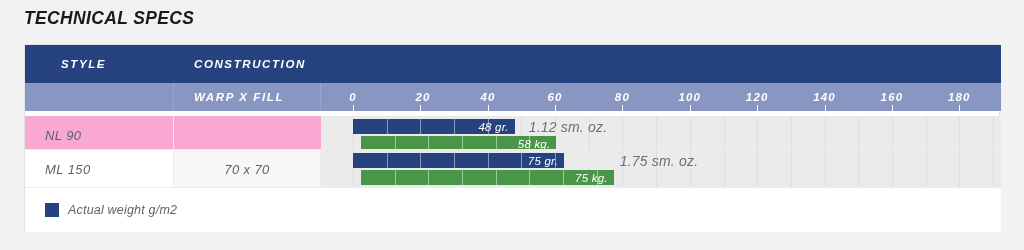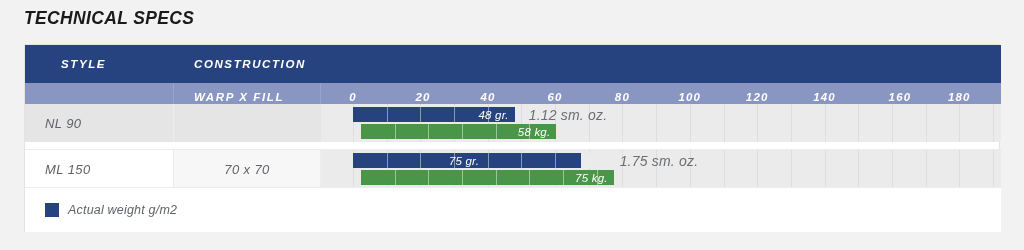--- a/index.html
+++ b/index.html
@@ -57,21 +57,21 @@
   }
   .hdr2 .cell-axis { position: absolute; left: 296px; top: 0; right: 0; height: 28px; }
   .axis-tick-label {
     position: absolute; top: 50%; transform: translate(-50%, -50%);
     color: #fff; font-size: 11.5px; font-weight: bold; letter-spacing: 1.2px;
     white-space: nowrap;
   }
 
   
   .drow { position: absolute; left: 0; width: 976px; height: 38px; }
-  .drow.r0 { top: 59px; background: #e5e5e5; }
+  .drow.r0 { top: 71px; background: #f9a8d4; }
   .drow.r1 { top: 104px; background: #ffffff; border-top: 1px solid #ededed; }
   .drow .cell-style {
     position: absolute; left: 0; top: 0; width: 149px; height: 100%;
     border-right: 1px solid #ededed;
   }
   .drow .cell-constr {
     position: absolute; left: 149px; top: 0; width: 147px; height: 100%;
     background: #f7f7f7; border-right: 1px solid #ededed;
   }
   .drow .cell-plot {
@@ -150,21 +150,21 @@
       </div>
       <div class="cell-axis" id="axis-host">
           <span class="axis-tick-label" style="left: 32px;">0</span>
           <span class="axis-tick-label" style="left: 95px; margin-left: 7px;">20</span>
           <span class="axis-tick-label" style="left: 167px;">40</span>
           <span class="axis-tick-label" style="left: 234.105px;">60</span>
           <span class="axis-tick-label" style="left: 301.474px;">80</span>
           <span class="axis-tick-label" style="left: 368.842px;">100</span>
           <span class="axis-tick-label" style="left: 436.211px;">120</span>
           <span class="axis-tick-label" style="left: 503.579px; text-align: right;">140</span>
-          <span class="axis-tick-label" style="left: 570.947px; margin-left: 8px;">160</span>
+          <span class="axis-tick-label" style="left: 570.947px;">160</span>
           <span class="axis-tick-label" style="left: 638.316px;">180</span>
           <div class="tickmark" style="left: 32px; top: 22px;"></div>
           <div class="tickmark" style="left: 99.3684px; top: 22px;"></div>
           <div class="tickmark" style="left: 166.737px; top: 22px;"></div>
           <div class="tickmark" style="left: 234.105px; top: 22px;"></div>
           <div class="tickmark" style="left: 301.474px; top: 22px;"></div>
           <div class="tickmark" style="left: 368.842px; top: 22px;"></div>
           <div class="tickmark" style="left: 436.211px; top: 22px;"></div>
           <div class="tickmark" style="left: 503.579px; top: 22px;"></div>
           <div class="tickmark" style="left: 570.947px; top: 22px;"></div>
@@ -237,21 +237,21 @@
           <div class="gridline" style="left: 335.158px;"></div>
           <div class="gridline" style="left: 301.474px;"></div>
           <div class="gridline" style="left: 267.789px;"></div>
           <div class="gridline" style="left: 234.105px;"></div>
           <div class="gridline" style="left: 200.421px;"></div>
           <div class="gridline" style="left: 166.737px;"></div>
           <div class="gridline" style="left: 133.053px;"></div>
           <div class="gridline" style="left: 99.3684px;"></div>
           <div class="gridline" style="left: 65.6842px;"></div>
           <div class="gridline" style="left: 32px;"></div>
-        <div class="bar blue" id="bar-blue-1" style="left: 32px; width: 228px; background: rgb(38, 67, 127); justify-content: center;">
+        <div class="bar blue" id="bar-blue-1" style="left: 32px; width: 211px; background: rgb(38, 67, 127);">
           <span class="bar-label">75  gr.</span>
         <div class="bar-seg" style="left: 33.6842px;"></div>
             <div class="bar-seg" style="left: 67.3684px;"></div>
             <div class="bar-seg" style="left: 101.053px;"></div>
             <div class="bar-seg" style="left: 134.737px;"></div>
             <div class="bar-seg" style="left: 168.421px;"></div>
             <div class="bar-seg" style="left: 202.105px;"></div>
             <div class="bar-seg" style="left: 235.789px;"></div>
           </div>
         <div class="bar green" id="bar-green-1" style="left: 32px; width: 252.632px; background: rgb(74, 150, 72);">

